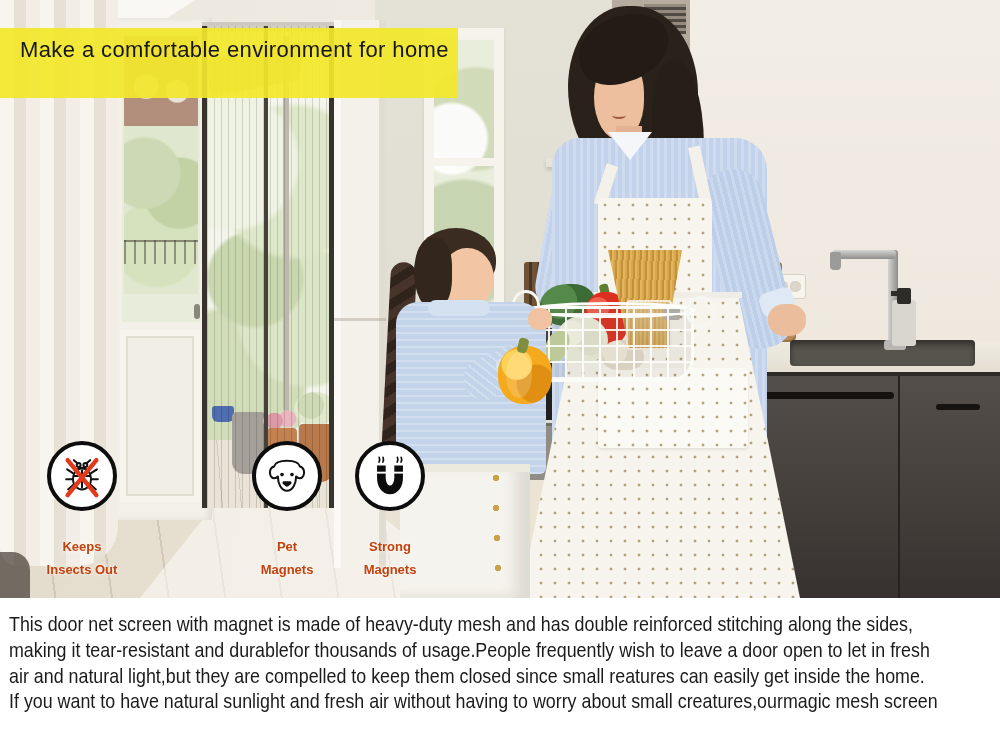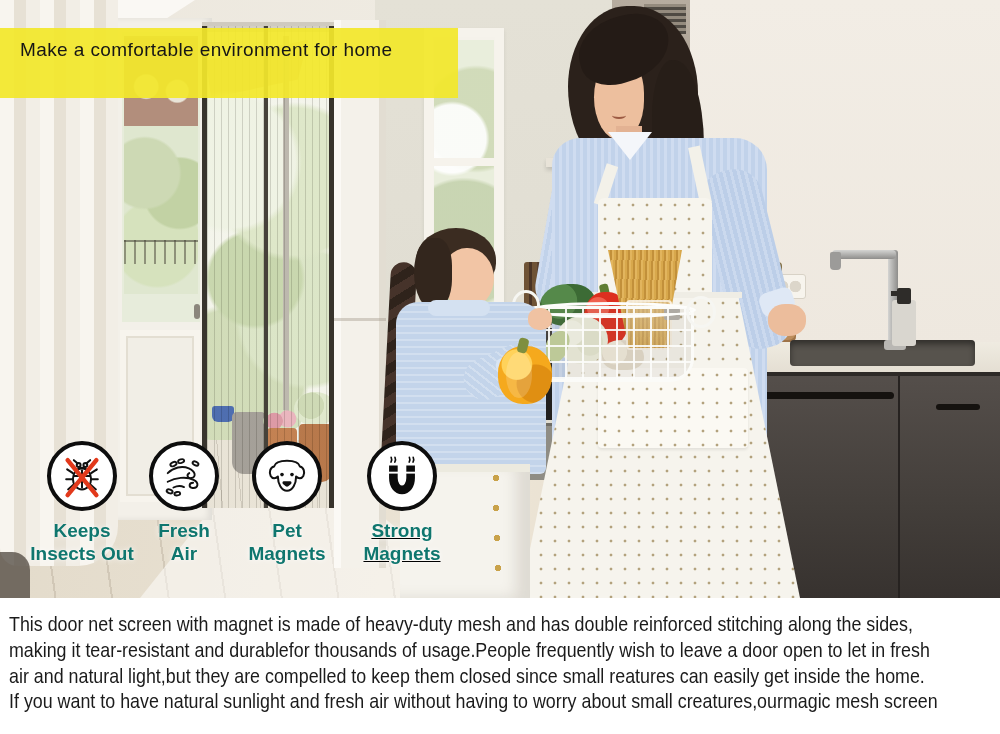--- a/index.html
+++ b/index.html
@@ -194,30 +194,30 @@
 
   
   .p-curtain    { left:0; top:0; width:118px; height:566px; border-radius:0 0 40px 18px;
                   background:repeating-linear-gradient(90deg,#f8f5ef 0 14px,#e7e1d5 14px 26px,#f2eee6 26px 40px); }
 
   
   .banner { position:absolute; left:0; top:28px; width:458px; height:70px;
             background:rgba(242,231,43,.93); padding:9px 0 0 20px; z-index:6; }
   .banner-title { font-size:30px; font-weight:bold; letter-spacing:2.2px; color:#141414; line-height:33px;
                   font-family:"Liberation Sans", sans-serif; }
-  .banner-sub   { font-size:19px; font-weight:500; letter-spacing:.4px; color:#161616; line-height:25px; }
+  .banner-sub   { font-size:22px; font-weight:500; letter-spacing:.4px; color:#161616; line-height:25px; }
 
   
   .features { position:absolute; left:0; top:441px; width:460px; height:145px; z-index:5; }
   .feature  { position:absolute; width:120px; text-align:center; }
-  .f1 { left:22px; } .f2 { left:124px; } .f3 { left:227px; } .f4 { left:342px;text-decoration:underline; }
+  .f1 { left:22px; } .f2 { left:124px; } .f3 { left:227px; } .f4 { left:330px; }
   .f-circle { width:70px; height:70px; margin:0 auto; background:#fff; border:4px solid #0d0d0d; border-radius:50%;
               display:flex; align-items:center; justify-content:center; }
   .f-circle svg { width:46px; height:46px; }
-  .f-label  { margin-top:8px; font-size:19px; font-weight:bold; line-height:23px; color:#0f766e; white-space:pre-line;
+  .f-label  { margin-top:24px; font-size:13px; font-weight:bold; line-height:23px; color:#c2410c; white-space:pre-line;
               text-shadow:0 0 6px rgba(255,255,255,.85), 0 0 2px rgba(255,255,255,.7); }
 
   
   .desc { position:absolute; left:0; top:598px; width:1000px; height:136px; background:#fff; padding:13px 0 0 9px; overflow:hidden; }
   .desc-text { font-size:21px; line-height:25.8px; color:#1b1b1b; white-space:pre-line; width:1176px;
                transform:scaleX(.85); transform-origin:0 0; font-family:"Liberation Sans", sans-serif; }
 </style>
 </head>
 <body>
 
@@ -368,38 +368,20 @@
           <g stroke="#E2391B" stroke-width="4.6" stroke-linecap="round">
             <path d="M9 7.5 L39 44"></path>
               <path d="M39 7.5 L9 44"></path>
           </g>
         </svg>
       </div>
       <div class="f-label">Keeps
 Insects Out</div>
     </div>
 
-    <div class="feature f2">
-      <div class="f-circle">
-        <svg viewBox="0 0 48 48">
-          <g fill="none" stroke="#111111" stroke-width="2" stroke-linecap="round">
-            <path d="M7 21 C13 15, 22 13, 29 16 C36 19, 37 25, 32 26 C28 27, 26 23, 29.5 21"></path>
-            <path d="M7 30 C15 26, 26 24, 34 28 C40 31, 39 37, 33 36.5 C28.5 36, 29 31, 33.5 31"></path>
-            <path d="M13 36 C17 34, 21 34, 24 35.5"></path>
-            <ellipse cx="13" cy="11.5" rx="3.4" ry="2" transform="rotate(-25 13 11.5)"></ellipse>
-            <ellipse cx="21" cy="8.5" rx="3.2" ry="1.9" transform="rotate(-15 21 8.5)"></ellipse>
-            <ellipse cx="36" cy="11" rx="3.2" ry="1.9" transform="rotate(25 36 11)"></ellipse>
-            <ellipse cx="9" cy="40" rx="3.2" ry="1.9" transform="rotate(20 9 40)"></ellipse>
-            <ellipse cx="17" cy="42.5" rx="3" ry="1.8" transform="rotate(-10 17 42.5)"></ellipse>
-          </g>
-        </svg>
-      </div>
-      <div class="f-label">Fresh
-Air</div>
-    </div>
 
     <div class="feature f3">
       <div class="f-circle">
         <svg viewBox="0 0 48 48">
           <g fill="none" stroke="#111111" stroke-width="2.1" stroke-linecap="round" stroke-linejoin="round">
             <path d="M24 8 C31 8 36.5 10 37.5 14 C41.5 15 43 20 41 24 C39.2 27.2 35.8 27 33.5 24.5 C33.5 32 30 39.5 24 39.5 C18 39.5 14.5 32 14.5 24.5 C12.2 27 8.8 27.2 7 24 C5 20 6.5 15 10.5 14 C11.5 10 17 8 24 8 Z"></path>
           </g>
           <circle cx="18.8" cy="22.5" r="1.9" fill="#111111"></circle>
           <circle cx="29.2" cy="22.5" r="1.9" fill="#111111"></circle>
           <path d="M20.8 29.5 h6.4 c1.8 0 2 2.2 0.7 3.2 l-2.6 2 c-0.8 0.6 -1.8 0.6 -2.6 0 l-2.6 -2 c-1.3 -1 -1.1 -3.2 0.7 -3.2 z" fill="#111111"></path>

